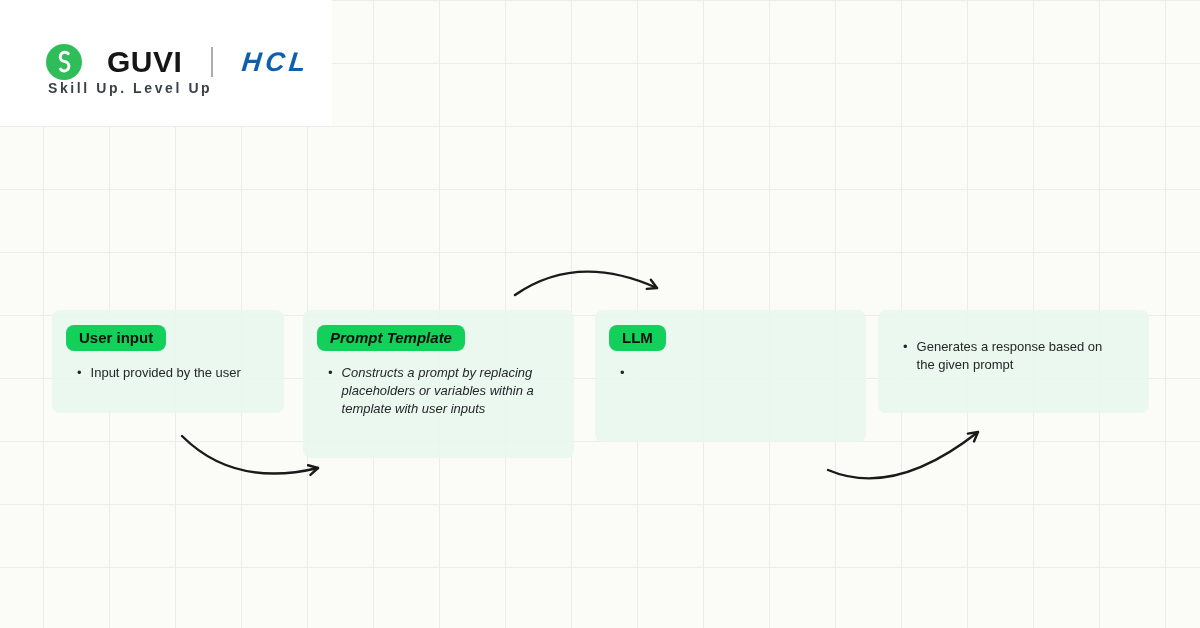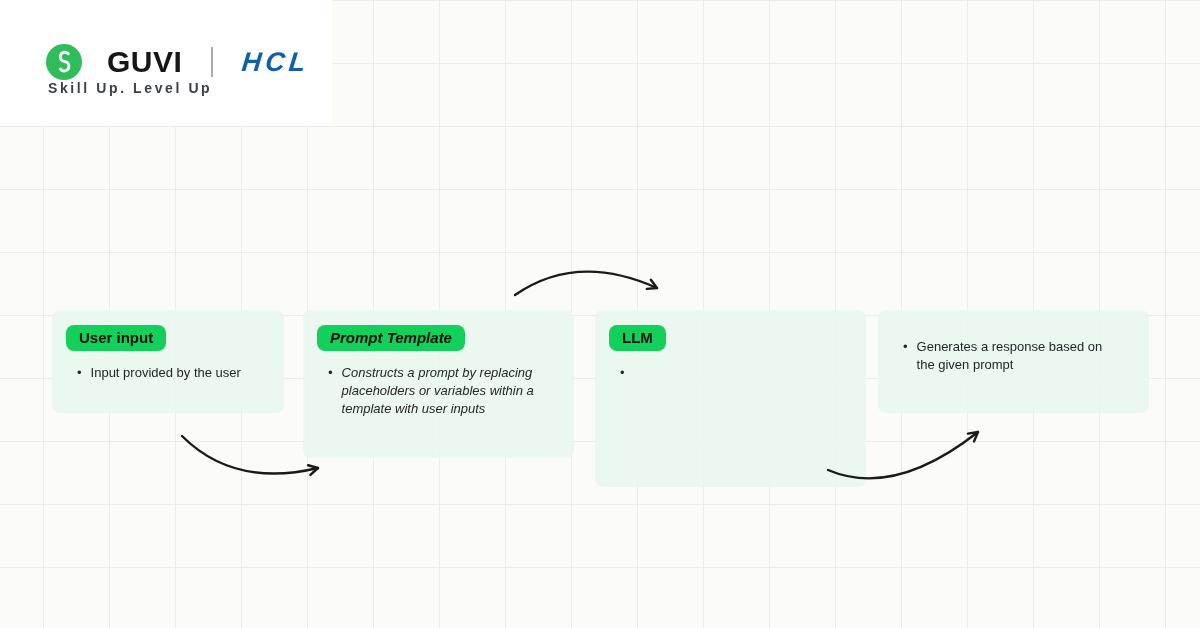--- a/index.html
+++ b/index.html
@@ -66,21 +66,21 @@
   
   .step{
     position:absolute;
     background:var(--mint);
     border-radius:8px;
     padding:15px 0 14px 14px;
     box-sizing:border-box;
   }
   .step-1{left:52px;top:310px;width:232px;height:103px;}
   .step-2{left:303px;top:310px;width:271px;height:148px;font-style:italic;}
-  .step-3{left:595px;top:310px;width:271px;height:177px;}
+  .step-3{left:595px;top:310px;width:271px;height:132px;}
   .step-4{left:878px;top:310px;width:271px;height:103px;}
 
   .badge{
     display:inline-block;
     background:var(--badge);
     color:#09110c;
     border-radius:8px;
     padding:5px 13px 6px 13px;
     font-size:15px;font-weight:bold;
     line-height:1;

